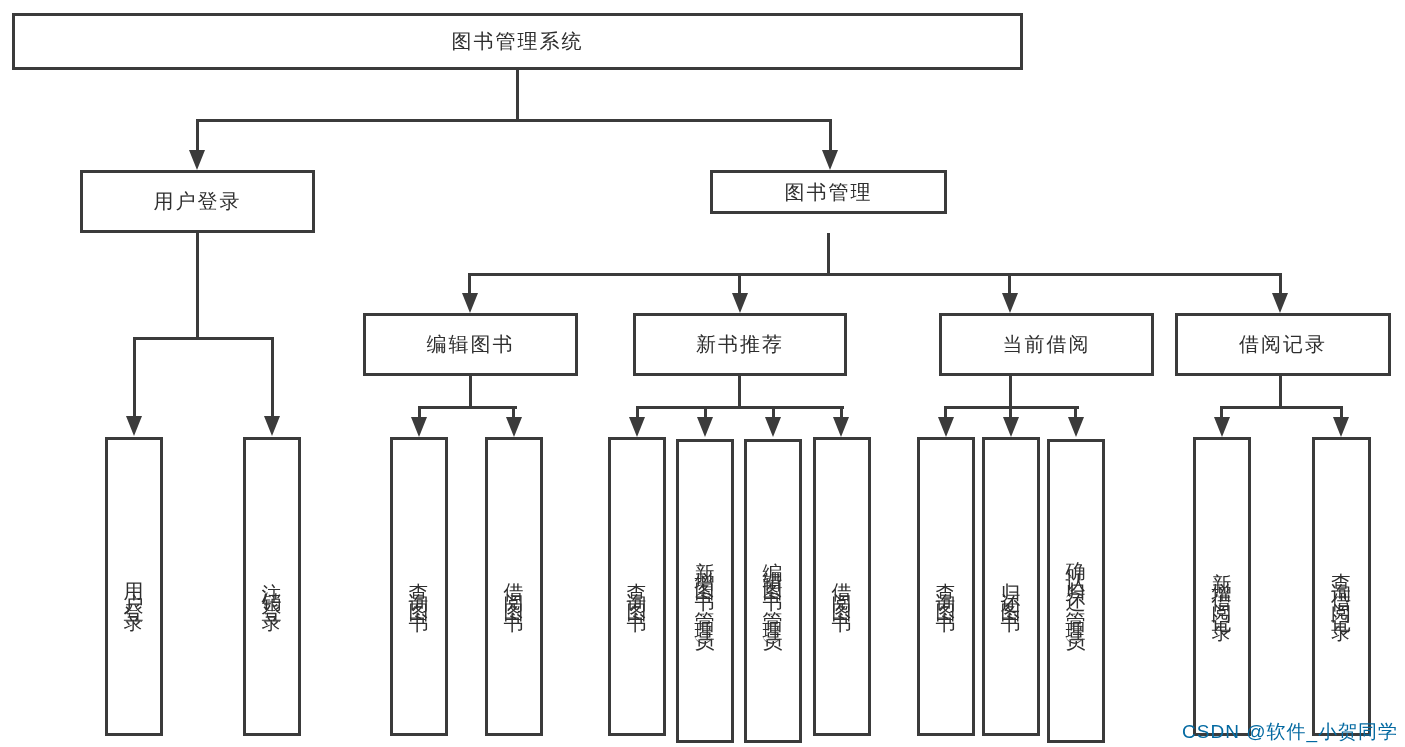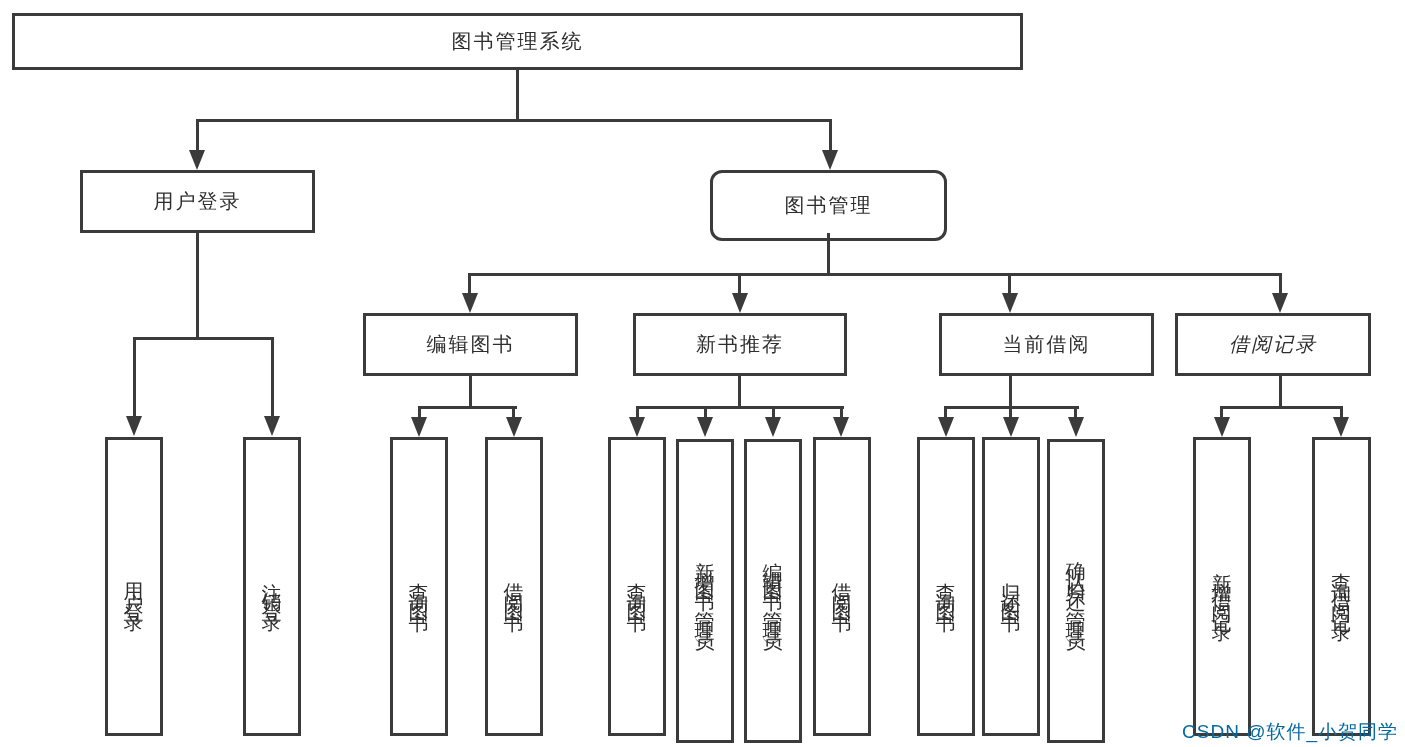--- a/index.html
+++ b/index.html
@@ -38,37 +38,37 @@
 <div class="stage">
 
   <div class="box" style="left:12px;top:13px;width:1011px;height:57px;">
     <span>图书管理系统</span>
   </div>
 
   <div class="box" style="left:80px;top:170px;width:235px;height:63px;">
     <span>用户登录</span>
   </div>
 
-  <div class="box" style="left:710px;top:170px;width:237px;height:71px;border-radius:12px;">
+  <div class="box" style="left:710px;top:170px;width:237px;height:44px;">
     <span>图书管理</span>
   </div>
 
   <div class="box" style="left:363px;top:313px;width:215px;height:63px;">
     <span>编辑图书</span>
   </div>
 
   <div class="box" style="left:633px;top:313px;width:214px;height:63px;">
     <span>新书推荐</span>
   </div>
 
   <div class="box" style="left:903px;top:313px;width:215px;height:63px;margin-left:36px;">
     <span>当前借阅</span>
   </div>
 
-  <div class="box" style="left:1175px;top:313px;width:196px;height:63px;font-style:italic;">
+  <div class="box" style="left:1175px;top:313px;width:216px;height:63px;">
     <span>借阅记录</span>
   </div>
 
   <div class="box leaf" style="left:105px;top:437px;width:58px;height:299px;">
     <span class="vtext">用户登录</span>
   </div>
   <div class="box leaf" style="left:243px;top:437px;width:58px;height:299px;">
     <span class="vtext">注销登录</span>
   </div>
 

